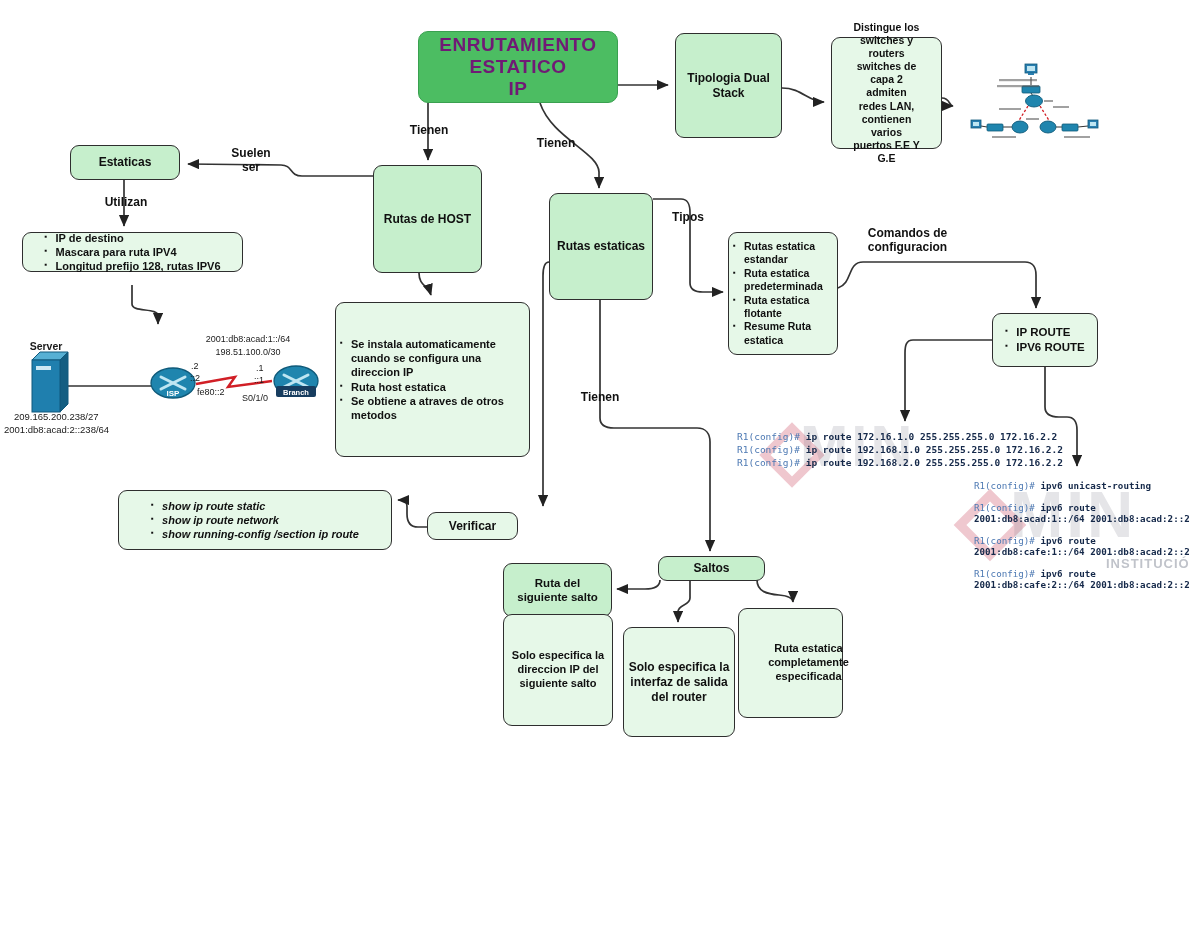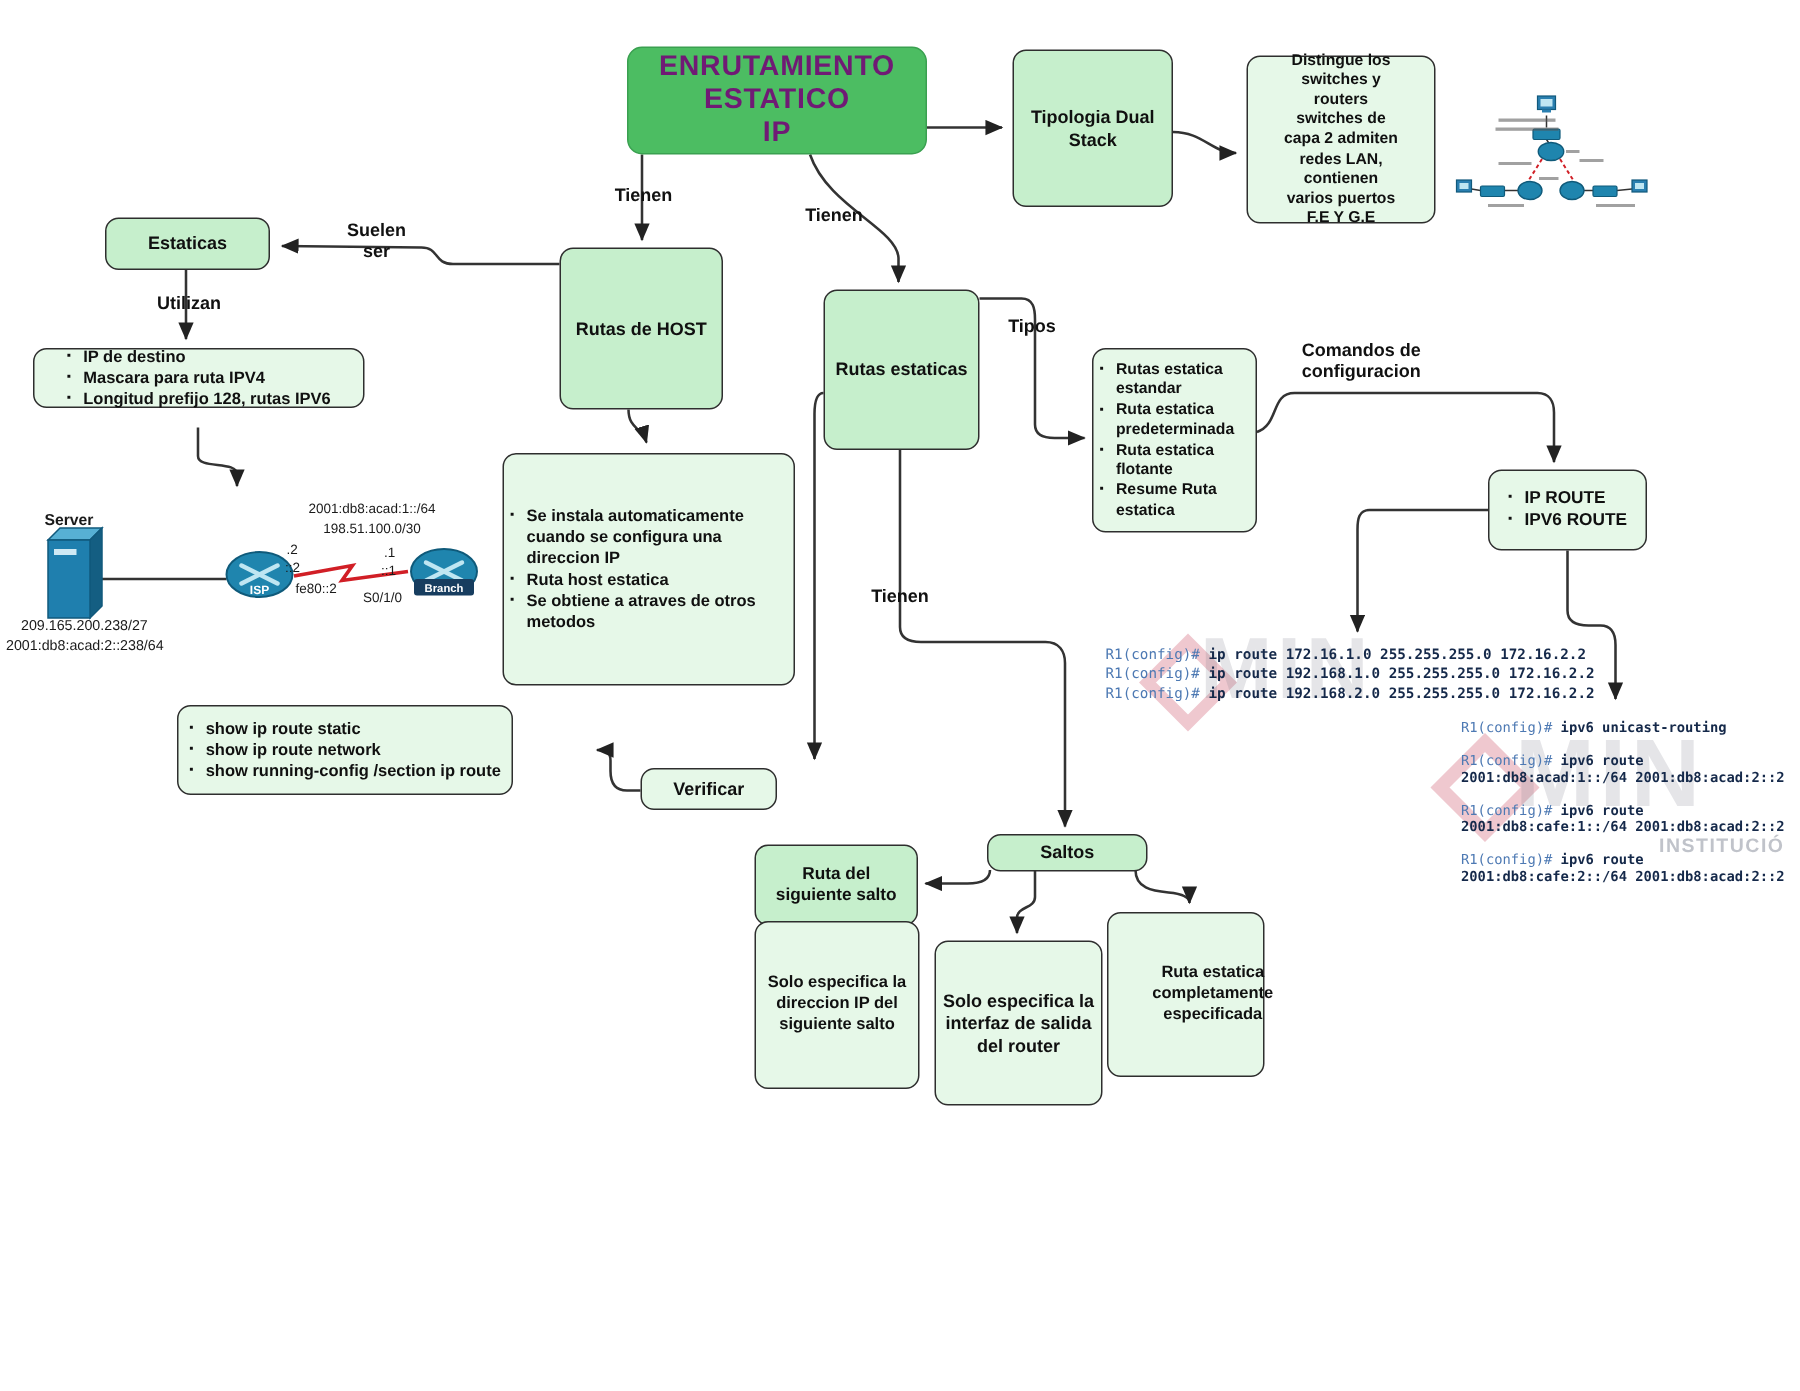--- a/index.html
+++ b/index.html
@@ -154,21 +154,21 @@
 
   <div class="node title-node" style="left:418px;top:31px;width:200px;height:72px;flex-direction:column;">
     <span>ENRUTAMIENTO</span>
     <span>ESTATICO</span>
     <span>IP</span>
   </div>
 
   <div class="node fill-mid" style="left:675px;top:33px;width:107px;height:105px;font-size:12px;">
     <span>Tipologia Dual Stack</span>
   </div>
-  <div class="node fill-light" style="left:831px;top:37px;width:126px;height:112px;font-size:10.5px;padding:21px;align-items:center;">
+  <div class="node fill-light" style="left:831px;top:37px;width:111px;height:112px;font-size:10.5px;padding:21px;align-items:center;">
     <span>Distingue los switches y routers switches de capa 2 admiten redes LAN, contienen varios puertos F.E Y G.E</span>
   </div>
 
   <div class="node fill-mid" style="left:70px;top:145px;width:110px;height:35px;font-size:12px;">
     <span>Estaticas</span>
   </div>
   <div class="node fill-light" style="left:22px;top:232px;width:221px;height:40px;font-size:11px;">
     <ul>
       <li>IP de destino</li>
       <li>Mascara para ruta IPV4</li>
@@ -199,21 +199,21 @@
     </ul>
   </div>
 
   <div class="node fill-light" style="left:992px;top:313px;width:106px;height:54px;font-size:11.5px;">
     <ul>
       <li>IP ROUTE</li>
       <li>IPV6 ROUTE</li>
     </ul>
   </div>
 
-  <div class="node fill-light" style="left:118px;top:470px;width:224px;height:60px;font-size:11px;">
+  <div class="node fill-light" style="left:118px;top:490px;width:274px;height:60px;font-size:11px;font-style:italic;">
     <ul>
       <li>show ip route static</li>
       <li>show ip route network</li>
       <li>show running-config /section ip route</li>
     </ul>
   </div>
   <div class="node fill-light" style="left:427px;top:512px;width:91px;height:28px;font-size:12px;">
     <span>Verificar</span>
   </div>
 

